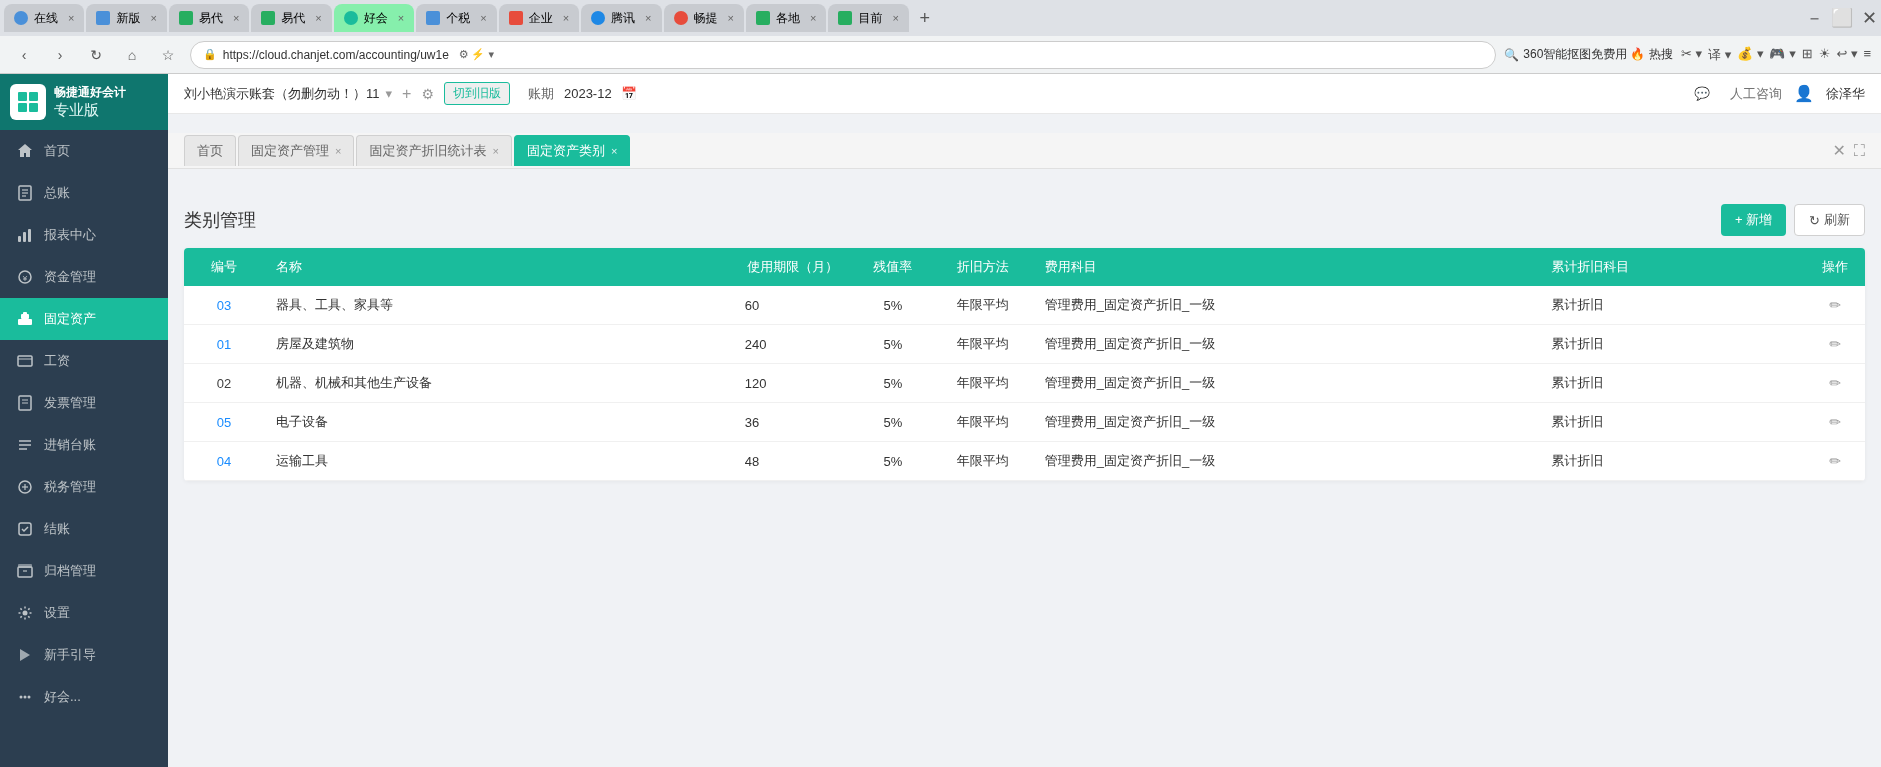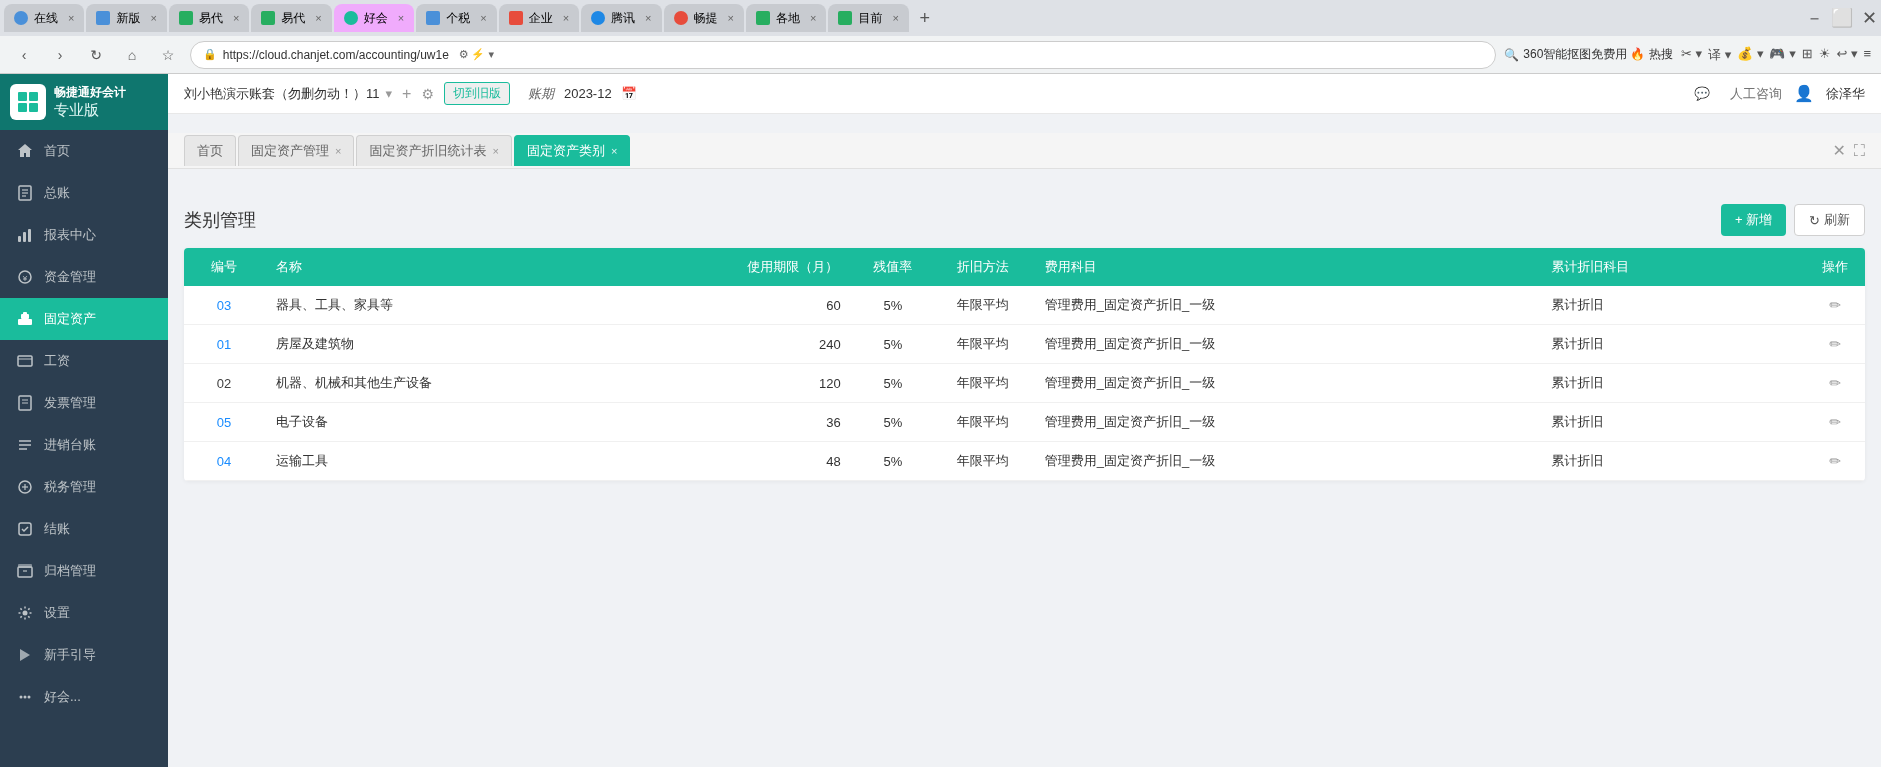--- a/index.html
+++ b/index.html
@@ -1,19 +1,19 @@
 <!DOCTYPE html>
 <html><head>
   <meta charset="utf-8">
   <style>
     * { margin: 0; padding: 0; box-sizing: border-box; }
     body { font-family: 'Microsoft YaHei', Arial, sans-serif; font-size: 13px; background: #f5f5f5; overflow: hidden; }
     .tab-bar { display: flex; align-items: center; background: #dee1e6; height: 36px; padding: 0 4px; gap: 2px; overflow: hidden; }
     .browser-tab { display: flex; align-items: center; height: 28px; padding: 0 10px; border-radius: 8px 8px 0 0; font-size: 12px; gap: 6px; cursor: pointer; max-width: 160px; white-space: nowrap; overflow: hidden; text-overflow: ellipsis; }
-    .browser-tab.active { background: #f0abfc; }
+    .browser-tab.active { background: #86efac; }
     .browser-tab:not(.active) { background: #c8cbd0; }
     .tab-close { font-size: 11px; color: #666; cursor: pointer; margin-left: 4px; }
     .tab-add { width: 28px; height: 28px; display: flex; align-items: center; justify-content: center; cursor: pointer; font-size: 18px; color: #555; }
 
     .address-bar { display: flex; align-items: center; background: #f1f3f4; height: 38px; padding: 0 10px; gap: 8px; border-bottom: 1px solid #ccc; }
     .nav-btn { width: 28px; height: 28px; display: flex; align-items: center; justify-content: center; cursor: pointer; border-radius: 50%; color: #555; font-size: 14px; }
     .url-box { flex: 1; display: flex; align-items: center; background: #fff; border-radius: 20px; height: 28px; padding: 0 12px; gap: 6px; border: 1px solid #ccc; }
     .search-box { display: flex; align-items: center; gap: 4px; font-size: 12px; color: #333; }
 
     
@@ -52,21 +52,21 @@
     .btn-refresh { background: #fff; color: #555; border: 1px solid #d0d0d0; padding: 6px 14px; border-radius: 4px; cursor: pointer; font-size: 13px; display: flex; align-items: center; gap: 4px; }
 
     
     .data-table { width: 100%; border-collapse: collapse; background: #fff; border-radius: 4px; overflow: hidden; box-shadow: 0 1px 4px rgba(0,0,0,0.05); }
     .data-table thead tr { background: #1abc9c; }
     .data-table thead th { padding: 10px 12px; color: #fff; font-size: 13px; font-weight: 500; text-align: left; white-space: nowrap; }
     .data-table thead th.center { text-align: center; }
     .data-table tbody tr { border-bottom: 1px solid #f0f0f0; }
     .data-table tbody td { padding: 10px 12px; font-size: 13px; color: #333; }
     .data-table tbody td.center { text-align: center; }
-    .data-table tbody td.number { text-align: right; }
+    .data-table tbody td.number { text-align: left; }
     .edit-btn { color: #999; cursor: pointer; font-size: 14px; }
 
     
     ::-webkit-scrollbar { width: 6px; height: 6px; }
     ::-webkit-scrollbar-track { background: #f1f1f1; }
     ::-webkit-scrollbar-thumb { background: #ccc; border-radius: 3px; }
     .browser-wrapper { position: relative; }
   </style>
 </head>
 <body>
@@ -334,21 +334,21 @@
     <div class="main-content">
 
       <div class="top-bar">
         <div class="account-info">
           <span>刘小艳演示账套（勿删勿动！）11</span>
           <span style="cursor:pointer;color:#999;">▾</span>
         </div>
         <div style="cursor:pointer;color:#999;font-size:16px;">+</div>
         <div style="cursor:pointer;color:#999;font-size:14px;">⚙</div>
         <button class="period-badge">切到旧版</button>
-        <span style="color:#666;margin-left:8px;font-style:italic;">账期</span>
+        <span style="color:#666;margin-left:8px;">账期</span>
         <span style="color:#333;font-weight:500;">2023-12</span>
         <span style="cursor:pointer;color:#1abc9c;">📅</span>
         <div class="top-bar-right">
           <span>💬</span>
           <span style="cursor:pointer;color:#737373;margin-left:8px;">人工咨询</span>
           <span style="font-size:16px;">👤</span>
           <span style="color:#333;">徐泽华</span>
         </div>
       </div>
 

